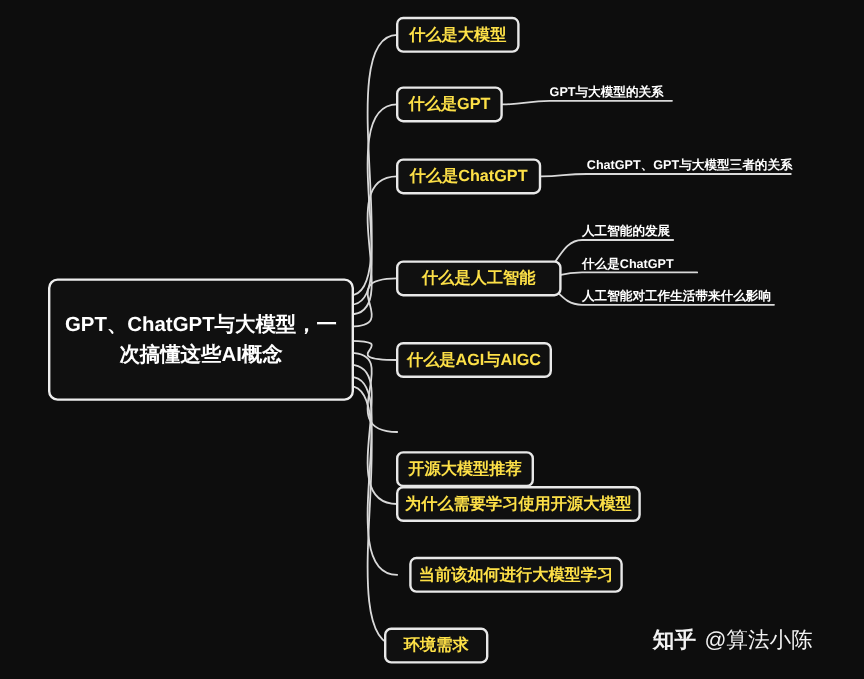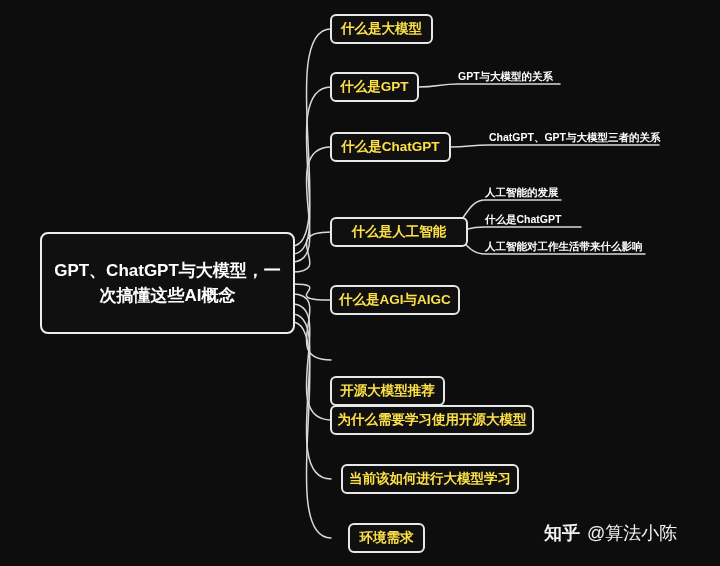--- a/index.html
+++ b/index.html
@@ -68,21 +68,21 @@
     cursor: pointer;
   }
   .b0 { left: 330px; top: 14px;  width: 103px; }
   .b1 { left: 330px; top: 72px;  width: 89px;  }
   .b2 { left: 330px; top: 132px; width: 121px; }
   .b3 { left: 330px; top: 217px; width: 138px; }
   .b4 { left: 330px; top: 285px; width: 130px; }
   .b5 { left: 330px; top: 345px; width: 115px; margin-top: 31px; }
   .b6 { left: 330px; top: 405px; width: 204px; }
   .b7 { left: 330px; top: 464px; width: 178px; margin-left: 11px; }
-  .b8 { left: 348px; top: 523px; width: 77px;  }
+  .b8 { left: 320px; top: 523px; width: 87px;  }
   .sub-label {
     position: absolute;
     color: #ffffff;
     font-size: 10.5px;
     font-weight: bold;
     white-space: nowrap;
     cursor: pointer;
   }
   .s-gpt   { left: 458px; top: 70px;  }
   .s-cgpt  { left: 489px; top: 131px; }

